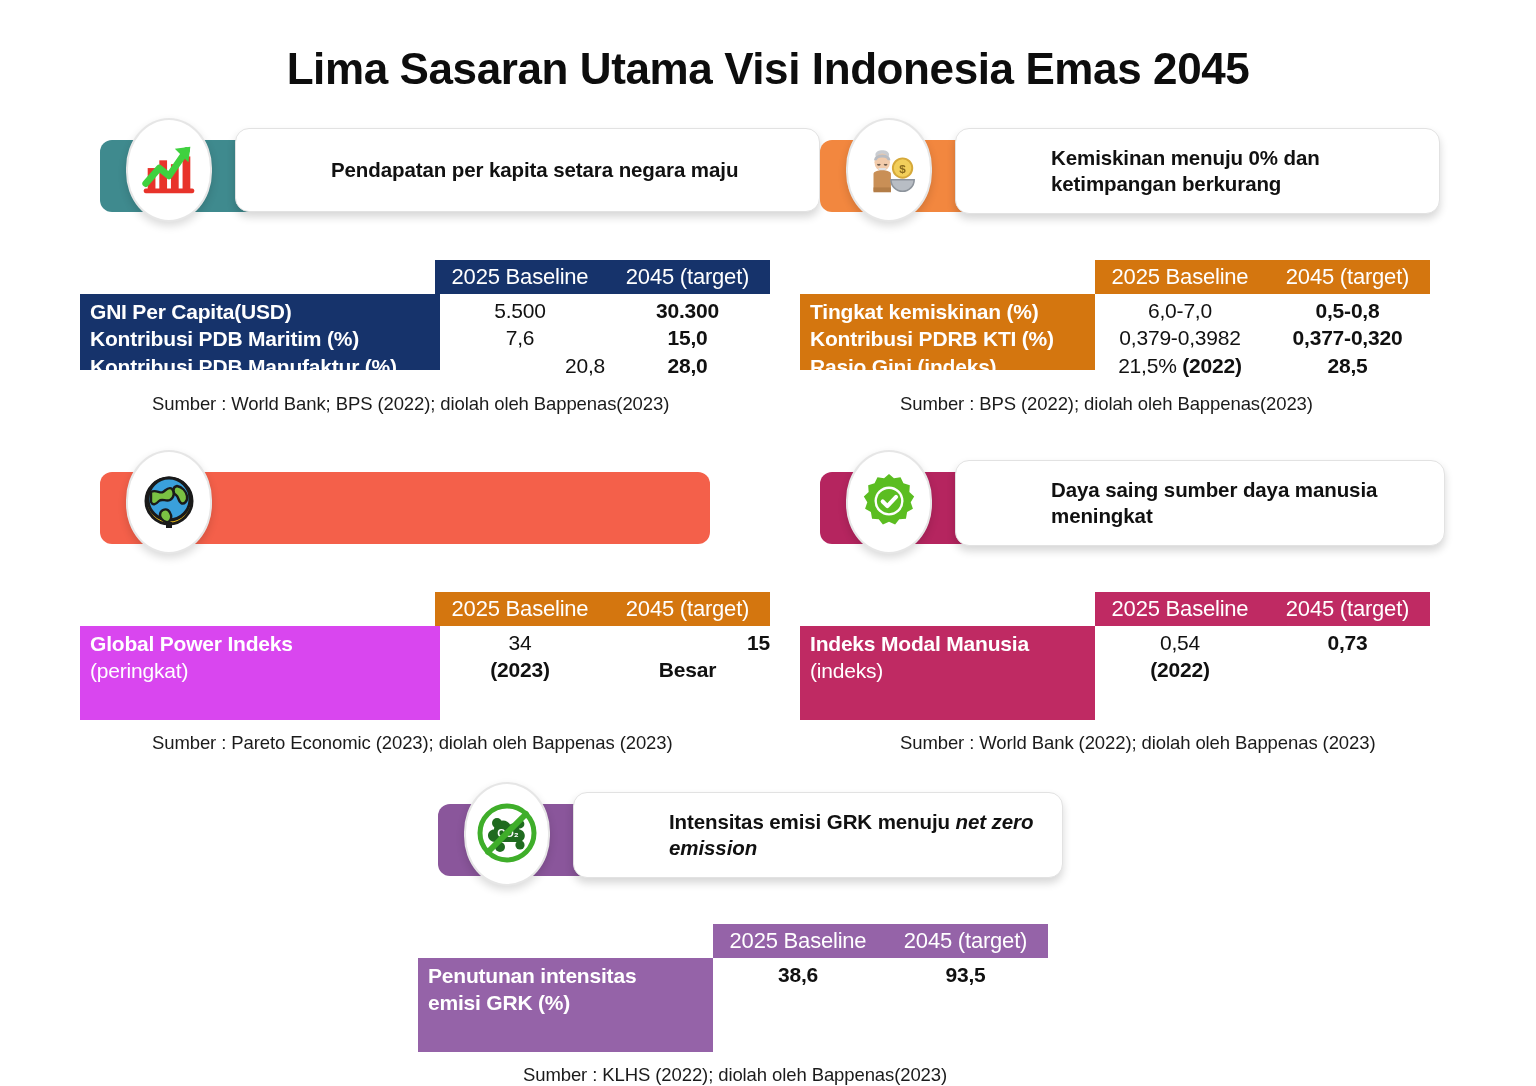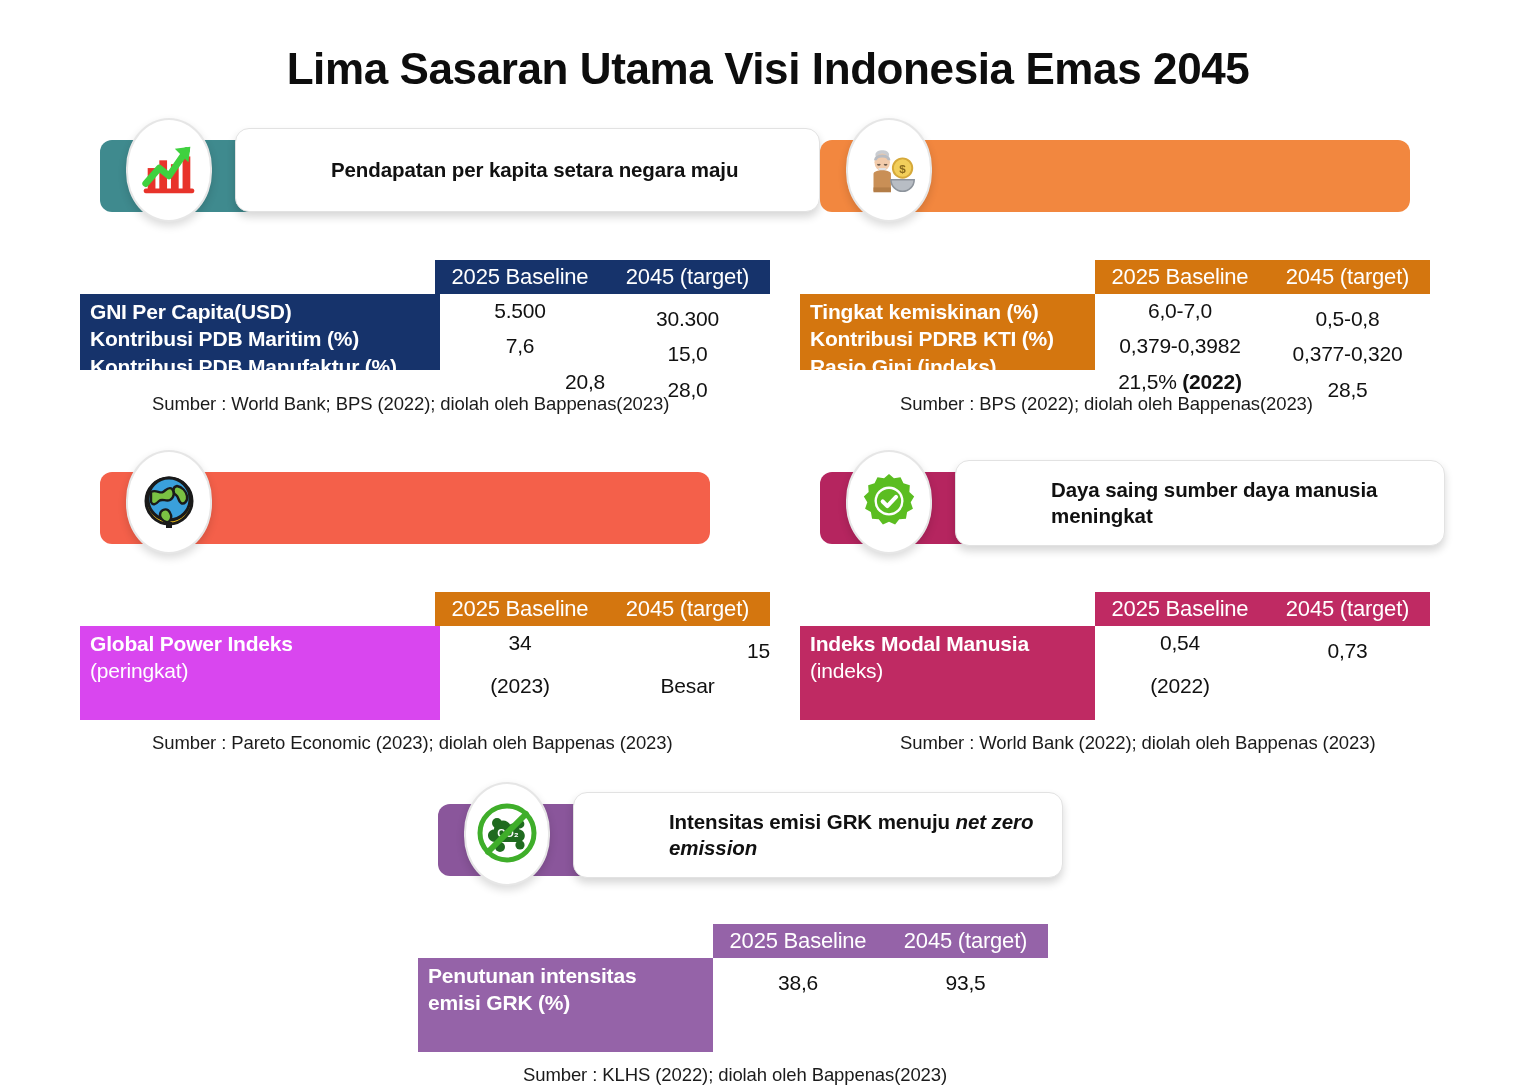--- a/index.html
+++ b/index.html
@@ -82,21 +82,21 @@
     letter-spacing:-0.2px; white-space:nowrap;
   }
   .tbl-label .lbl.thin { font-weight:normal; }
   .vals { position:absolute; top:34px; }
   .vrow { display:flex; }
   .vcell {
     text-align:center; color:#111;
     font-size:21px; line-height:1.30;
     letter-spacing:-0.2px;
   }
-  .vcell.b { font-weight:normal;margin-top:8px; }
+  .vcell.b { font-weight:bold; }
   .vcell b { font-weight:bold; }
 
   .sumber {
     position:absolute;
     font-size:18.5px; color:#1b1b1b; white-space:nowrap;
     letter-spacing:-0.1px;
   }
 </style>
 </head>
 <body>
@@ -150,20 +150,23 @@
         </div>
       </div>
     </div>
     <div class="sumber" style="left:72px; top:275px;">Sumber : World Bank; BPS (2022); diolah oleh Bappenas(2023)</div>
   </div>
 
   <div class="goal" style="left:800px; top:118px; width:660px;">
     <div class="banner">
       <div class="slab" style="width:590px; background:#f2873f;">
         <div class="slab-num">2</div>
+      </div>
+      <div class="pill" style="left:155px; width:485px; height:86px; padding:0 18px 0 95px;">
+        <span class="pill-text">Kemiskinan menuju 0% dan ketimpangan berkurang</span>
       </div>
       <div class="icon-badge">
         <svg width="62" height="62" viewBox="0 0 64 64">
           <path d="M18 16c0-6 14-6 14 0c0 4-2 5-2 5h-10s-2-1-2-5z" fill="#c9ccd1"></path>
           <ellipse cx="25" cy="24" rx="8" ry="9" fill="#f2cbab"></ellipse>
           <path d="M18 22c0-6 14-6 14 0" stroke="#b9bcc2" stroke-width="3" fill="none"></path>
           <path d="M20 26c1 1 2 1 3 0M27 26c1 1 2 1 3 0" stroke="#6b5a4b" stroke-width="1.6" fill="none"></path>
           <path d="M21 30c2 6 6 6 8 0" fill="#e0e2e6"></path>
           <path d="M16 36c0-5 18-5 18 0v18H16z" fill="#c98f56"></path>
           <rect x="16" y="50" width="18" height="5" fill="#b37d47"></rect>

